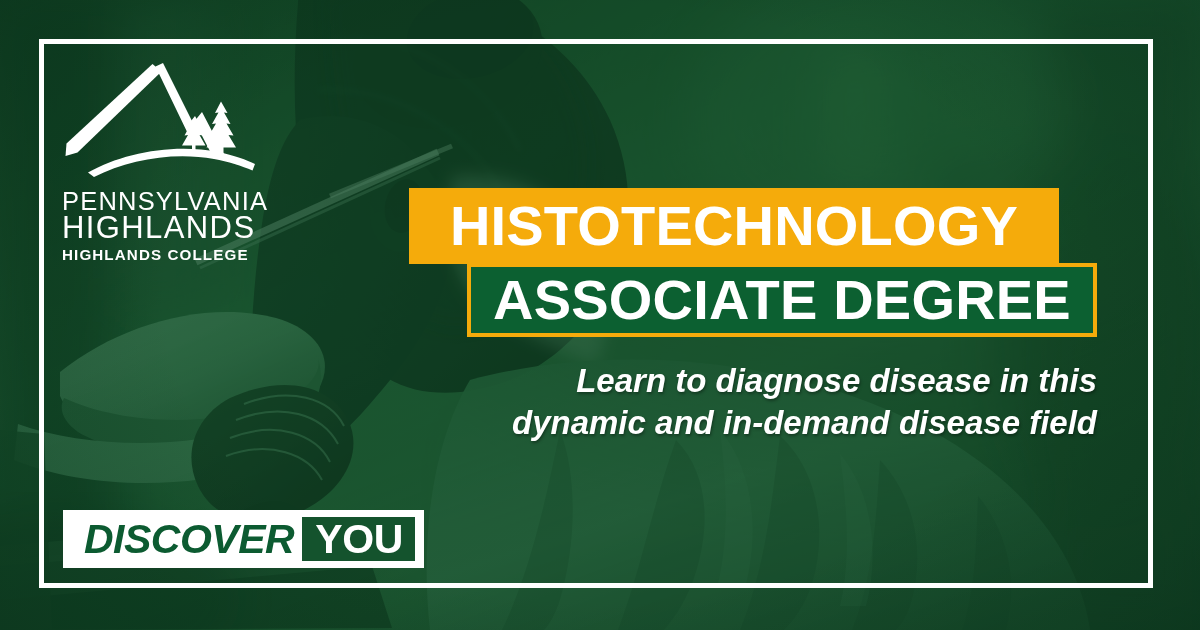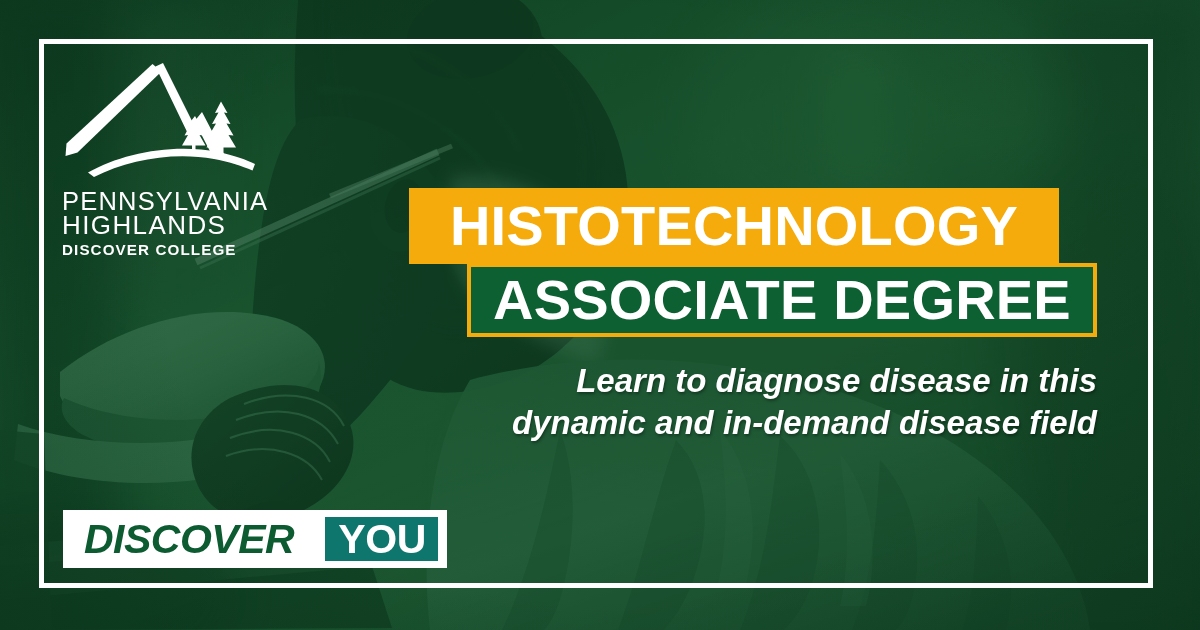--- a/index.html
+++ b/index.html
@@ -55,21 +55,21 @@
     width:205px; height:190px;
   }
   .logo-mark { width:205px; height:120px; display:block; }
   .logo-wordmark { margin-top:10px; width:205px; text-align:left; }
   .logo-line1, .logo-line2 {
     color:#ffffff; font-weight:400; line-height:.92;
     letter-spacing:.5px; white-space:nowrap;
     font-family:"Liberation Sans", sans-serif;
   }
   .logo-line1 { font-size:25.5px; letter-spacing:1.2px; }
-  .logo-line2 { font-size:26px; letter-spacing:1.4px; margin-top:1px; }
+  .logo-line2 { font-size:31px; letter-spacing:1.4px; margin-top:1px; }
   .logo-line3 {
     color:#ffffff; font-size:15.2px; font-weight:700;
     letter-spacing:1.1px; margin-top:3px; white-space:nowrap;
   }
 
   
   .banner-gold {
     position:absolute;
     left:372px; top:188px;
     width:650px; height:76px;
@@ -112,31 +112,30 @@
   .subtitle .s-line { display:block; white-space:nowrap; }
 
   
   .badge {
     position:absolute;
     left:63px; top:510px;
     height:58px;
     background:#ffffff;
     display:flex; align-items:center;
     padding:7px 9px;
-    gap:23px;
   }
   .badge-discover {
     color:#0C5B31;
     font-size:41px; font-weight:700; font-style:italic;
     letter-spacing:-.5px; line-height:1;
     padding:0 6px 0 12px;
     white-space:nowrap;
   }
   .badge-you-box {
-    background:#0f766e;
+    background:#14532d;
     height:44px;
     display:flex; align-items:center;
     padding:0 12px 0 13px;
     margin-left:2px;
   }
   .badge-you {
     color:#ffffff;
     font-size:41px; font-weight:700;
     letter-spacing:-.3px; line-height:1;
     white-space:nowrap;
@@ -313,21 +312,21 @@
                  L 144.5 87.5 L 152 75 L 147 75.5 L 154 63.5 L 150 64 L 156.5 52.5 L 153 53 Z"></path>
 
         <path d="M 133 56 L 138.5 66 L 135.5 65.5 L 141 75.5 L 137.5 75 L 143.5 85.5
                  L 133.5 85.5 L 133.5 95 L 130 95 L 130 85.5 L 120 85.5 L 126 75
                  L 122.5 75.5 L 128 65.5 L 125 66 Z"></path>
       </g>
     </svg>
     <div class="logo-wordmark">
       <div class="logo-line1">PENNSYLVANIA</div>
       <div class="logo-line2">HIGHLANDS</div>
-      <div class="logo-line3">DISCOVER COLLEGE</div>
+      <div class="logo-line3">HIGHLANDS COLLEGE</div>
     </div>
   </div>
 
   <div class="banner-gold">
     <span class="headline">HISTOTECHNOLOGY</span>
   </div>
 
   <div class="banner-green">
     <span class="headline">ASSOCIATE DEGREE</span>
   </div>

